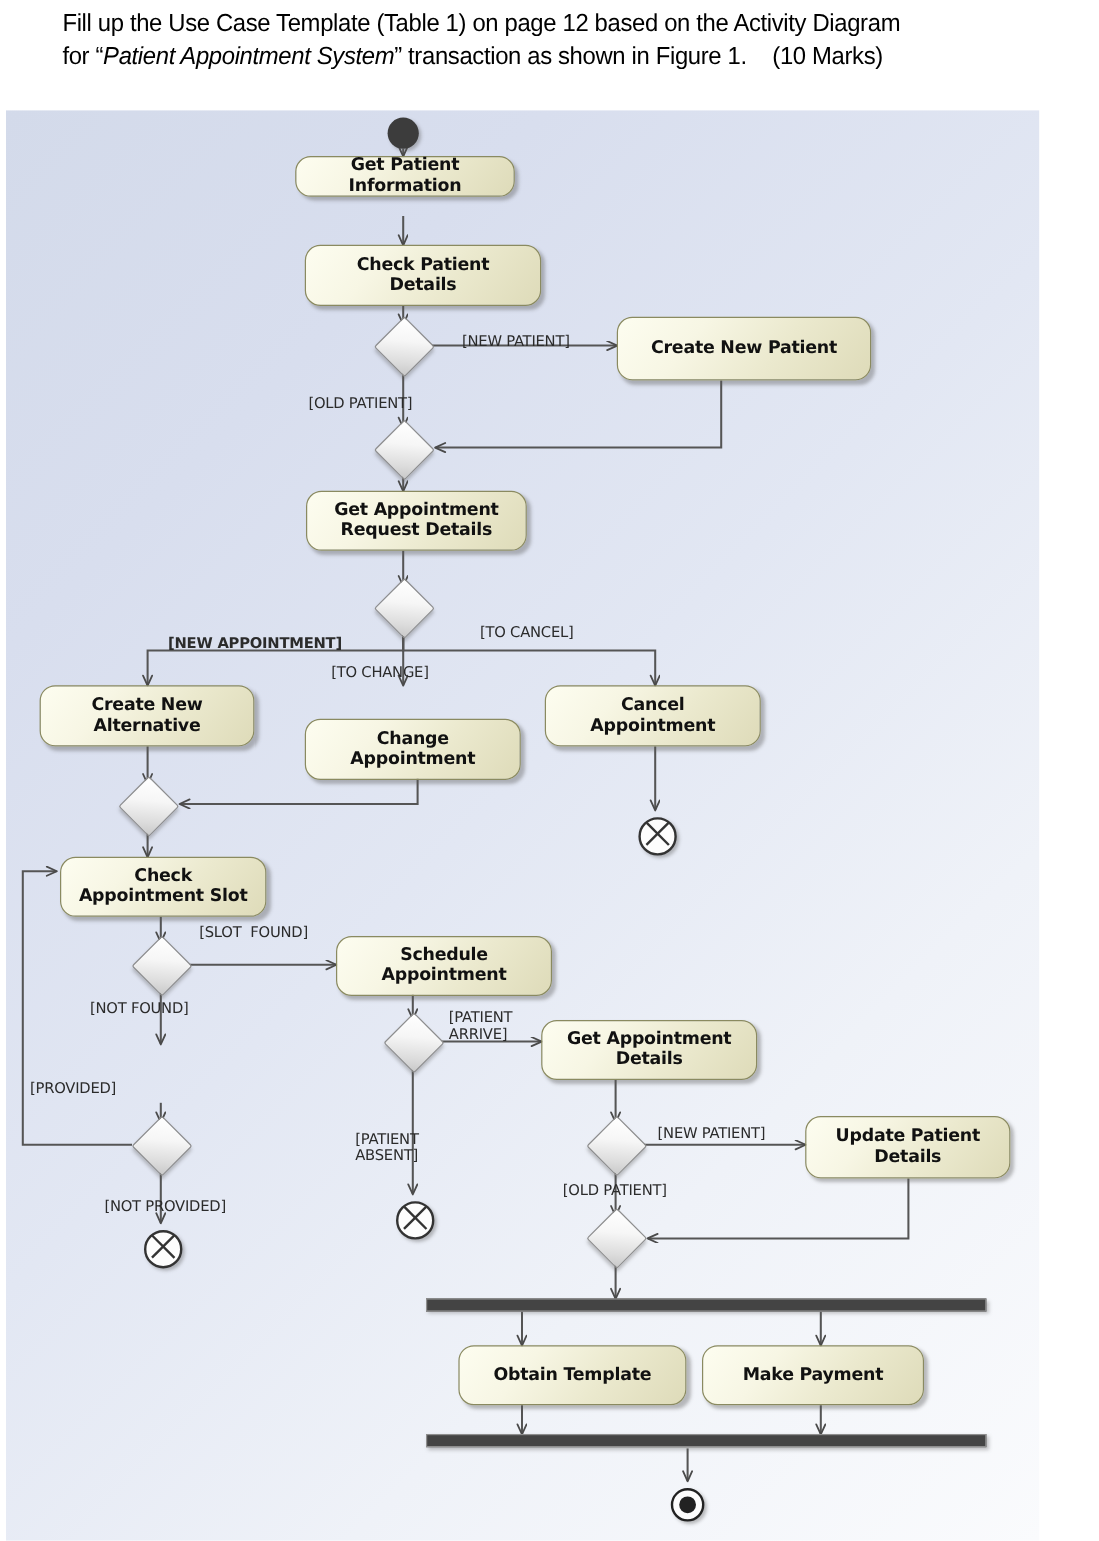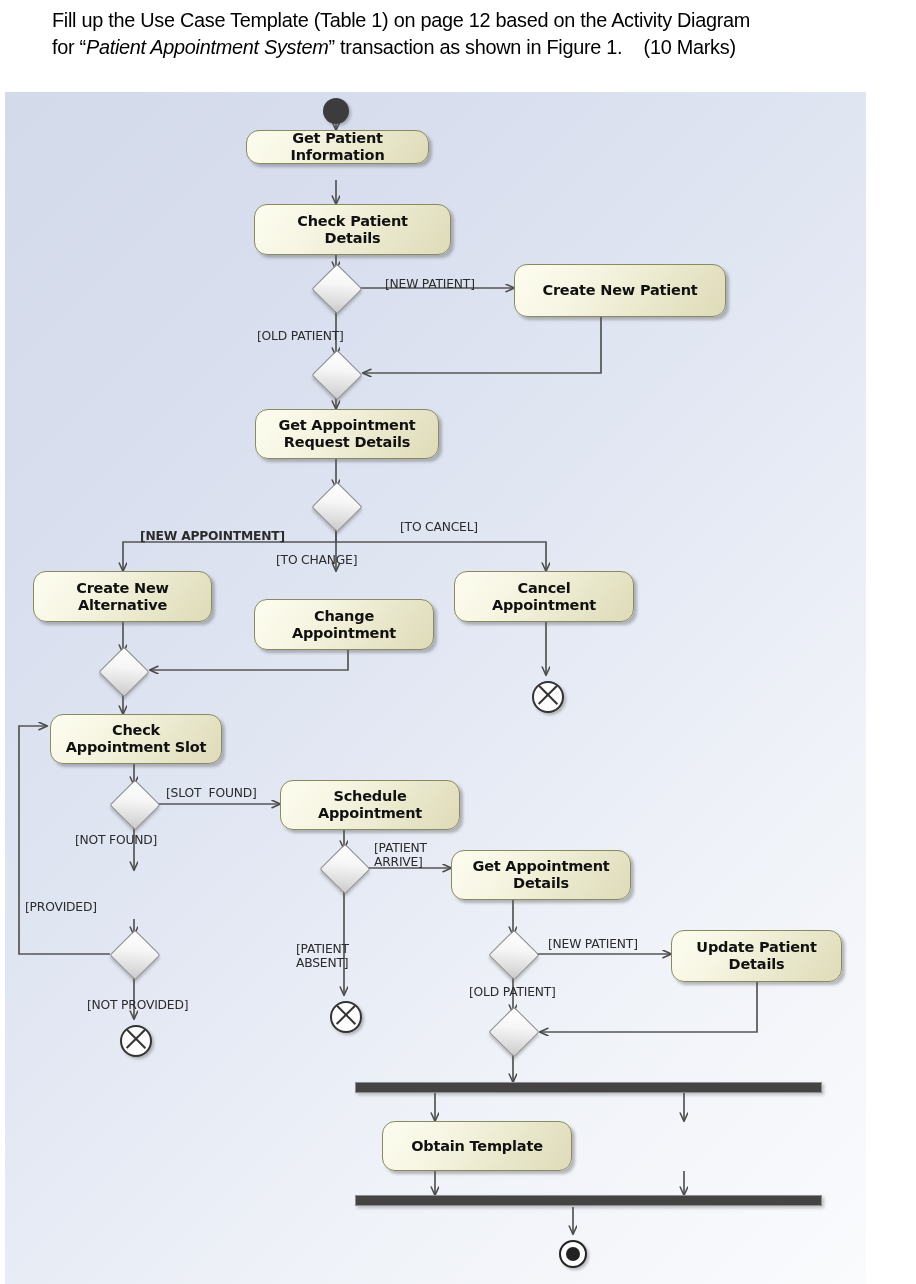--- a/index.html
+++ b/index.html
@@ -301,27 +301,30 @@
 
   <div class="node act" style="left:666px;top:838px;width:171px;height:52px;">
     <span style="white-space:pre-line">Update Patient
 Details</span>
   </div>
 
   <div class="node act" style="left:377px;top:1029px;width:190px;height:50px;">
     <span style="white-space:pre-line">Obtain Template</span>
   </div>
 
+  <div class="node act" style="left:580px;top:1029px;width:185px;height:50px;">
+    <span style="white-space:pre-line">Make Payment</span>
+  </div>
 
   <div class="guard" style="left:380px;top:185px;">[NEW PATIENT]</div>
   <div class="guard" style="left:252px;top:237px;">[OLD PATIENT]</div>
   <div class="guard" style="left:135px;top:437px;font-weight:bold;">[NEW APPOINTMENT]</div>
   <div class="guard" style="left:271px;top:461px;">[TO CHANGE]</div>
   <div class="guard" style="left:395px;top:428px;">[TO CANCEL]</div>
-  <div class="guard" style="left:161px;top:694px;">[SLOT  FOUND]</div>
+  <div class="guard" style="left:161px;top:678px;">[SLOT  FOUND]</div>
   <div class="guard" style="left:70px;top:741px;">[NOT FOUND]</div>
   <div class="guard" style="left:20px;top:808px;">[PROVIDED]</div>
   <div class="guard" style="left:82px;top:906px;">[NOT PROVIDED]</div>
   <div class="guard" style="left:369px;top:750px;line-height:13.5px;">[PATIENT
 ARRIVE]</div>
   <div class="guard" style="left:291px;top:851px;line-height:13.5px;">[PATIENT
 ABSENT]</div>
   <div class="guard" style="left:543px;top:845px;">[NEW PATIENT]</div>
   <div class="guard" style="left:464px;top:893px;">[OLD PATIENT]</div>
 

